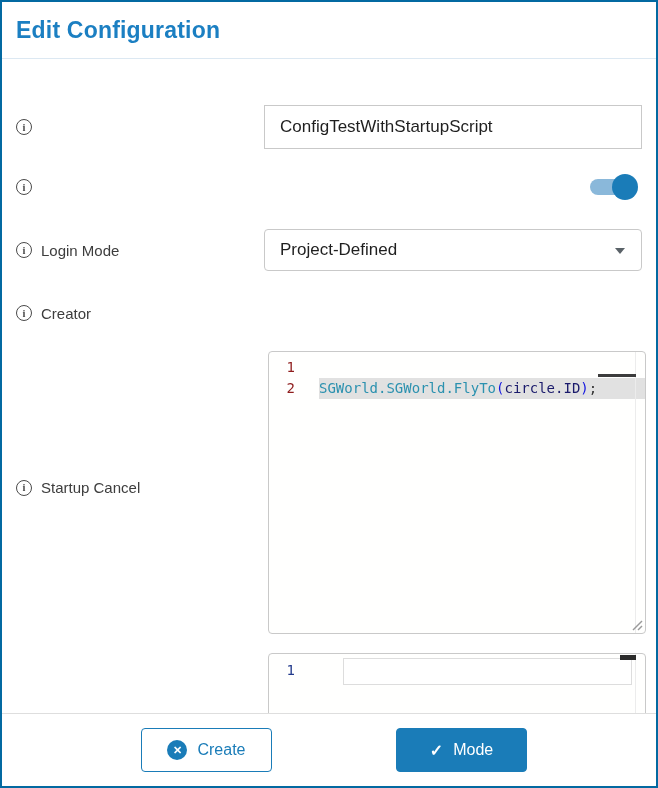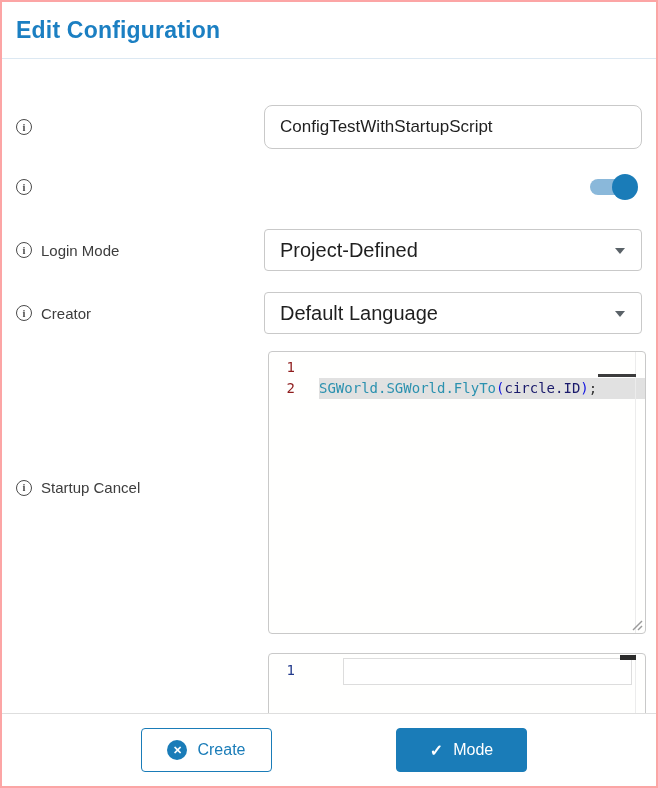--- a/index.html
+++ b/index.html
@@ -1,20 +1,20 @@
 <!DOCTYPE html>
 <html><head>
 <meta charset="utf-8">
 <style>
   * { margin:0; padding:0; box-sizing:border-box; }
   html,body { width:658px; height:788px; background:#fff; font-family:"Liberation Sans", sans-serif; }
 
   .dialog {
     width:658px; height:788px;
-    border:2px solid #fca5a5;
+    border:2px solid #0369a1;
     background:#fff;
     display:flex; flex-direction:column;
     overflow:hidden;
   }
 
   
   .header { height:57px; border-bottom:1px solid #dce8f2; display:flex; align-items:center; padding-left:14px; }
   .header h1 { font-size:23px; font-weight:600; color:#1b7fc2; letter-spacing:.2px; }
 
   
@@ -22,28 +22,28 @@
   .row { position:absolute; left:0; right:0; display:flex; align-items:center; }
   .field-label { display:flex; align-items:center; gap:9px; margin-left:14px; font-size:15px; color:#3d3d3d; }
   .info-icon {
     width:16px; height:16px; border:1.4px solid #4a4a4a; border-radius:50%;
     display:inline-flex; align-items:center; justify-content:center;
     font-size:10.5px; color:#4a4a4a; font-family:"Liberation Serif", serif; font-weight:bold; flex:none;
   }
   .control { margin-left:auto; margin-right:14px; width:378px; }
 
   .text-input {
-    width:378px; height:44px; border:1px solid #c9c9c9; border-radius:8px;
+    width:378px; height:44px; border:1px solid #c9c9c9; border-radius:0;
     font-size:17px; color:#1f1f1f; padding:0 15px; outline:none;
     font-family:"Liberation Sans", sans-serif; background:#fff;
   }
 
   .select {
     position:relative; width:378px; height:42px; border:1px solid #c9c9c9; border-radius:4px;
-    display:flex; align-items:center; padding:0 15px; font-size:20px; color:#1f1f1f;
+    display:flex; align-items:center; padding:0 15px; font-size:17px; color:#1f1f1f;
     background:#fff; cursor:pointer;
   }
   .select .arrow {
     position:absolute; right:16px; top:18px;
     width:0; height:0; border-left:5.5px solid transparent; border-right:5.5px solid transparent;
     border-top:6.5px solid #5a6268;
   }
 
   
   .toggle { position:relative; width:48px; height:26px; margin-left:auto; margin-right:18px; cursor:pointer; }
@@ -134,24 +134,20 @@
         <span>Project-Defined</span>
         <span class="arrow"></span>
       </div>
     </div>
 
     <div class="row" style="top:233px;height:42px;">
       <div class="field-label">
         <span class="info-icon">i</span>
         <span>Creator</span>
       </div>
-      <div class="select control">
-        <span>Default Language</span>
-        <span class="arrow"></span>
-      </div>
     </div>
 
     <div class="field-label" style="position:absolute;top:420px;left:0;">
       <span class="info-icon">i</span>
       <span>Startup Cancel</span>
     </div>
 
     <div class="editor editor1">
       <div>
           <div class="cm-line">

